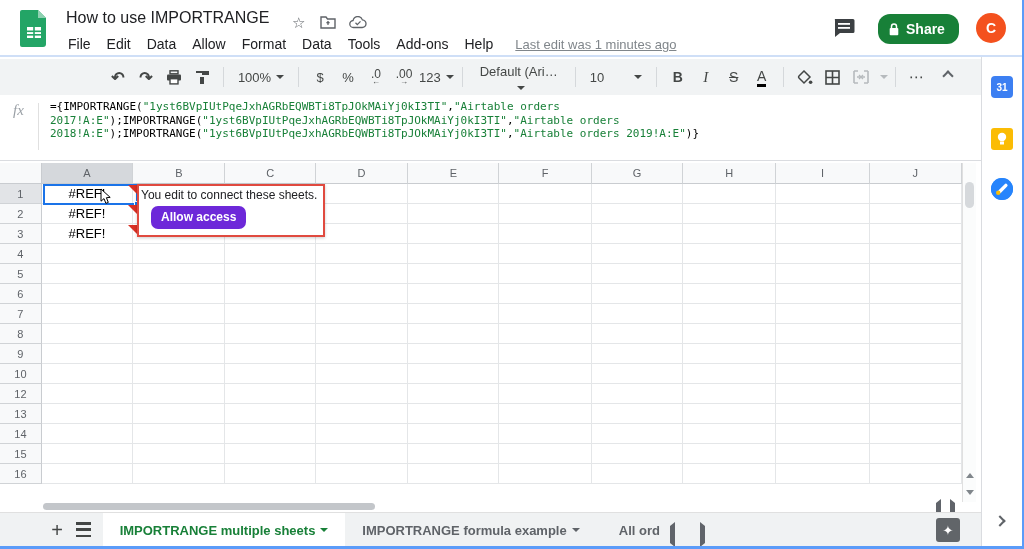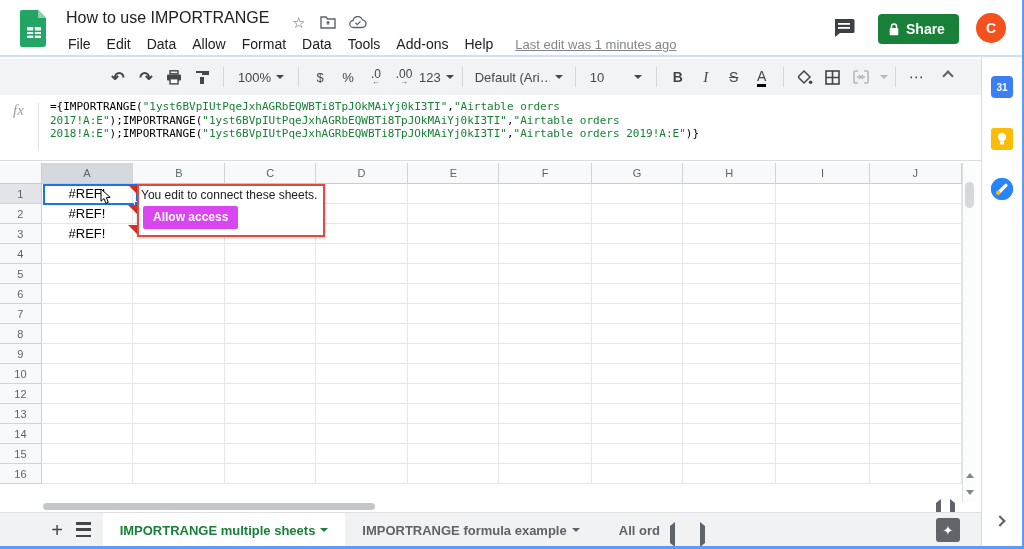--- a/index.html
+++ b/index.html
@@ -69,22 +69,22 @@
   .cell { border-right:1px solid #e4e6e8; border-bottom:1px solid #e4e6e8; font-size:13px; color:#000;
     display:flex; align-items:center; justify-content:center; overflow:hidden; }
 
   
   #selection { position:absolute; left:43px; top:21px; width:95px; height:21px; border:2px solid #1a73e8; }
   #fill-handle { position:absolute; right:-4px; bottom:-4px; width:6px; height:6px; background:#1a73e8; border:1px solid #fff; }
   .err-tri { position:absolute; width:0; height:0; border-left:9px solid transparent; border-top:9px solid #d93025; left:128px; }
   #popup { position:absolute; left:137px; top:21px; width:188px; height:53px; background:#fff;
     border:2px solid #e04a3f; box-shadow:0 1px 3px rgba(0,0,0,.2); }
   #popup-msg { font-size:12px; color:#202124; white-space:nowrap; padding:2px 2px 0 2px; }
-  #allow-btn { margin:4px 0 0 4px; display:inline-block; background:#d946ef; color:#fff; font-size:12px;
-    font-weight:bold; padding:4px 10px 5px 10px; border-radius:2px; border:none; }
+  #allow-btn { margin:4px 0 0 12px; display:inline-block; background:#6d28d9; color:#fff; font-size:12px;
+    font-weight:bold; padding:4px 10px 5px 10px; border-radius:7px; border:none; }
   #cursor { position:absolute; left:100px; top:25px; }
 
   
   #vscroll { position:absolute; left:962px; top:163px; width:14px; height:339px; background:#fbfcfc; border-left:1px solid #e0e0e0; }
   #vthumb { position:absolute; left:2px; top:19px; width:9px; height:26px; background:#d6d9dc; border-radius:5px; }
   .sb-arrow { position:absolute; left:0; width:14px; height:14px; display:flex; align-items:center; justify-content:center; }
   .tri-up { width:0; height:0; border-left:4px solid transparent; border-right:4px solid transparent; border-bottom:5px solid #80868b; }
   .tri-down { width:0; height:0; border-left:4px solid transparent; border-right:4px solid transparent; border-top:5px solid #80868b; }
   .tri-left { width:0; height:0; border-top:4px solid transparent; border-bottom:4px solid transparent; border-right:5px solid #60646a; }
   .tri-right { width:0; height:0; border-top:4px solid transparent; border-bottom:4px solid transparent; border-left:5px solid #60646a; }
@@ -156,21 +156,21 @@
       <span class="menu-item">Tools</span>
       <span class="menu-item">Add-ons</span>
       <span class="menu-item">Help</span>
       <span id="last-edit">Last edit was 1 minutes ago</span>
     </div>
     <svg id="comment-btn" width="22" height="20" viewBox="0 0 22 20">
       <path d="M2 1 h18 a1.5 1.5 0 0 1 1.5 1.5 v11 a1.5 1.5 0 0 1 -1.5 1.5 H7 l-5 4 v-16.5 A1.5 1.5 0 0 1 2 1 z" fill="#3c4043"></path>
       <rect x="5" y="5" width="12" height="1.8" fill="#fff"></rect>
       <rect x="5" y="9" width="12" height="1.8" fill="#fff"></rect>
     </svg>
-    <div id="share-btn" style="background:#188038;">
+    <div id="share-btn" style="background:#188038;border-radius:12px;">
       <svg width="10" height="13" viewBox="0 0 10 13">
         <rect x="0.7" y="5" width="8.6" height="7.3" rx="1" fill="#fff"></rect>
         <path d="M2.5 5 V3.4 a2.5 2.5 0 0 1 5 0 V5" fill="none" stroke="#fff" stroke-width="1.5"></path>
       </svg>
       <span>Share</span>
     </div>
     <div id="avatar" style="background:#f4511e;">C</div>
   </div>
 
   <div id="toolbar">
@@ -202,21 +202,21 @@
     </span>
     <span class="tbtn dec">
       <span>.00</span>
         <span class="arr">→</span>
     </span>
     <span class="tbtn">
       <span>123</span>
         <span class="caret"></span>
     </span>
     <span class="tsep"></span>
-    <span class="tbtn" style="width:96px; justify-content:space-between; padding:0 4px;">
+    <span class="tbtn" style="width:96px; justify-content:space-between; padding:0 4px;flex-direction:column;">
       <span style="overflow:hidden;">Default (Ari…</span>
         <span class="caret"></span>
     </span>
     <span class="tsep"></span>
     <span class="tbtn" style="width:64px; justify-content:space-between; padding:0 6px;">
       <span>10</span>
         <span class="caret"></span>
     </span>
     <span class="tsep"></span>
     <span class="tbtn" id="b-btn">B</span>

